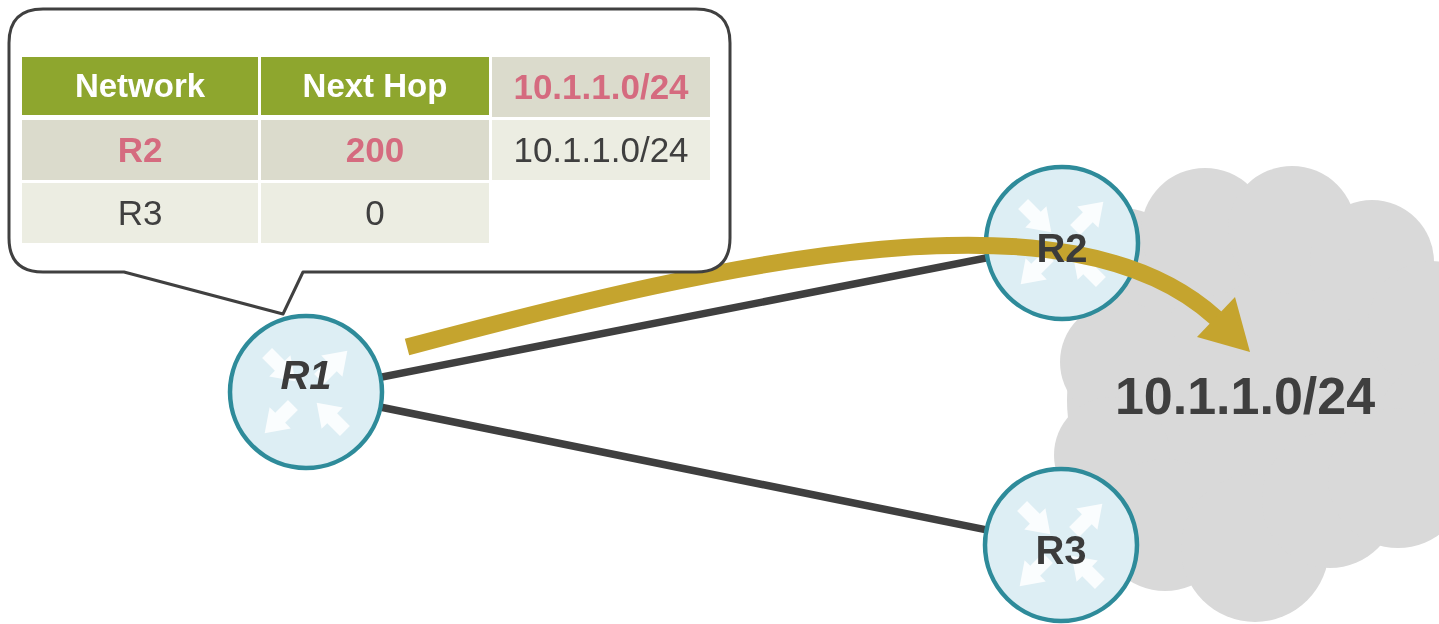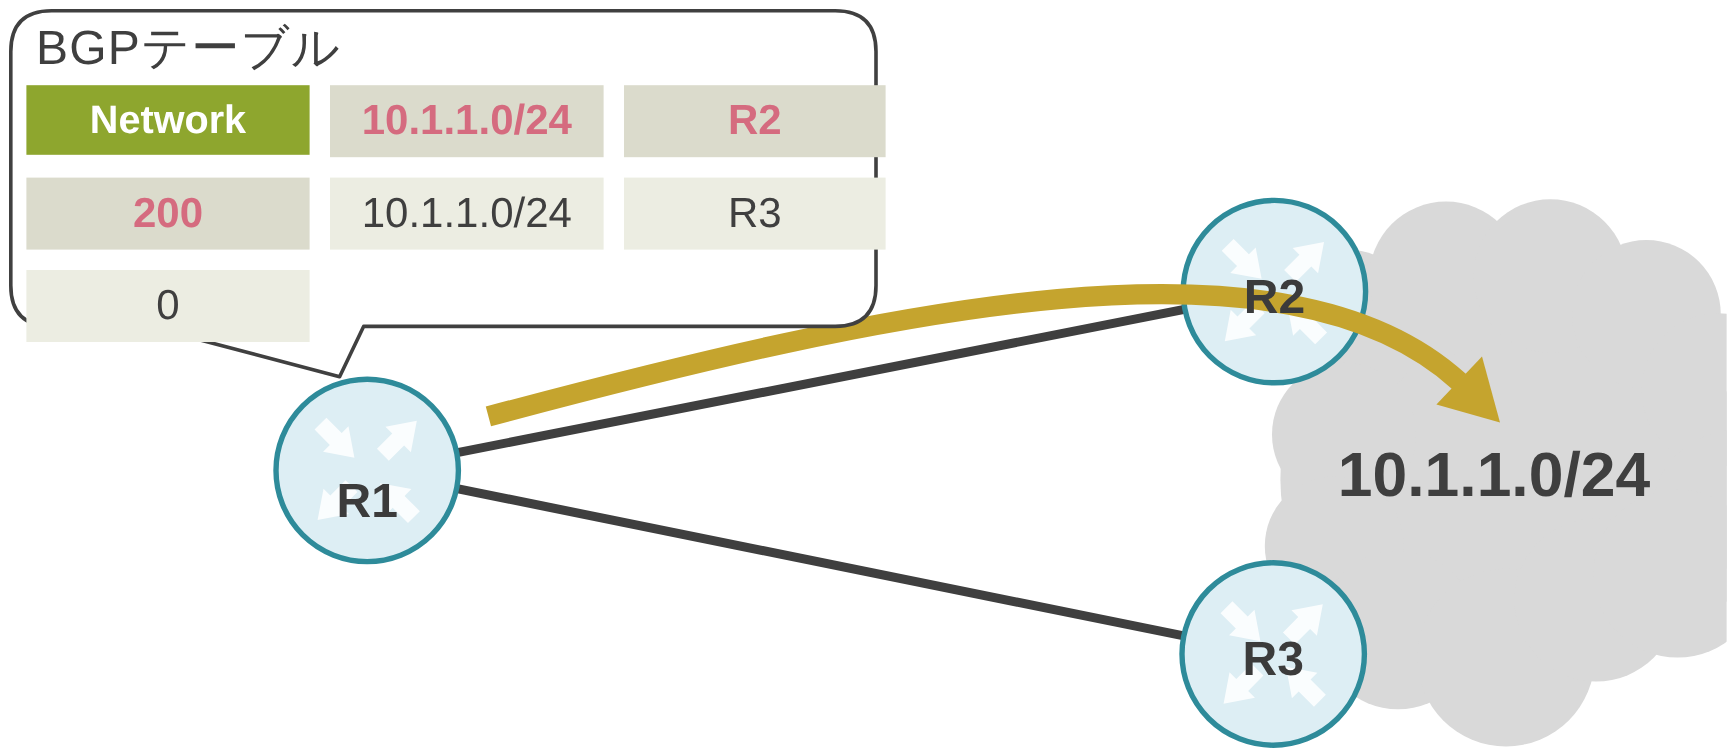--- a/index.html
+++ b/index.html
@@ -14,24 +14,24 @@
 
   
   .bubble-title{
     position:absolute;left:30px;top:12px;
     font-size:40px;color:#3f3f3f;letter-spacing:1px;
     white-space:nowrap;
   }
 
   
   .bgp-table{
-    position:absolute;left:22px;top:71px;
+    position:absolute;left:22px;top:57px;
     display:grid;
     grid-template-columns:236px 228px 218px;
-    gap:17px;
+    gap:3px;
   }
   .bgp-table .hcell{
     height:58px;background:#8ea62e;color:#ffffff;
     font-weight:bold;font-size:33px;
     display:flex;align-items:center;justify-content:center;
   }
   .bgp-table .cell{
     height:60px;font-size:35px;color:#3f3f3f;
     display:flex;align-items:center;justify-content:center;
     background:#ecede2;
@@ -96,33 +96,33 @@
     <use href="#router-glyph" transform="translate(306,392)"></use>
     <use href="#router-glyph" transform="translate(1062,243)"></use>
     <use href="#router-glyph" transform="translate(1061,545)"></use>
 
     <path d="M 407 347 C 740 258, 1070 185, 1216 318" fill="none" stroke="#c5a42e" stroke-width="17" stroke-linecap="butt"></path>
     <polygon points="1250,352 1197,337 1235,297" fill="#c5a42e"></polygon>
 
     <path d="M 43 9 H 696 Q 730 9 730 43 V 238 Q 730 272 696 272 H 303 L 283 314 L 124 272 H 43 Q 9 272 9 238 V 43 Q 9 9 43 9 Z" fill="#ffffff" stroke="#404040" stroke-width="3" stroke-linejoin="round"></path>
   </svg>
 
-  <div class="bubble-title">BGPテーブル</div>
 
   <div class="bgp-table">
     <div class="hcell">Network</div>
+    <div class="hcell">Next Hop</div>
 
     <div class="cell hl">10.1.1.0/24</div>
     <div class="cell hl">R2</div>
     <div class="cell hl">200</div>
 
     <div class="cell">10.1.1.0/24</div>
     <div class="cell">R3</div>
     <div class="cell">0</div>
   </div>
 
-  <div class="rlabel" style="left:306px;top:418px;">R1</div>
+  <div class="rlabel" style="left:306px;top:375px;font-style:italic;">R1</div>
   <div class="rlabel" style="left:1062px;top:248px;">R2</div>
   <div class="rlabel" style="left:1061px;top:550px;">R3</div>
 
   <div class="cloud-label" style="left:1245px;top:396px;">10.1.1.0/24</div>
 
 </div>
 
 </body></html>

